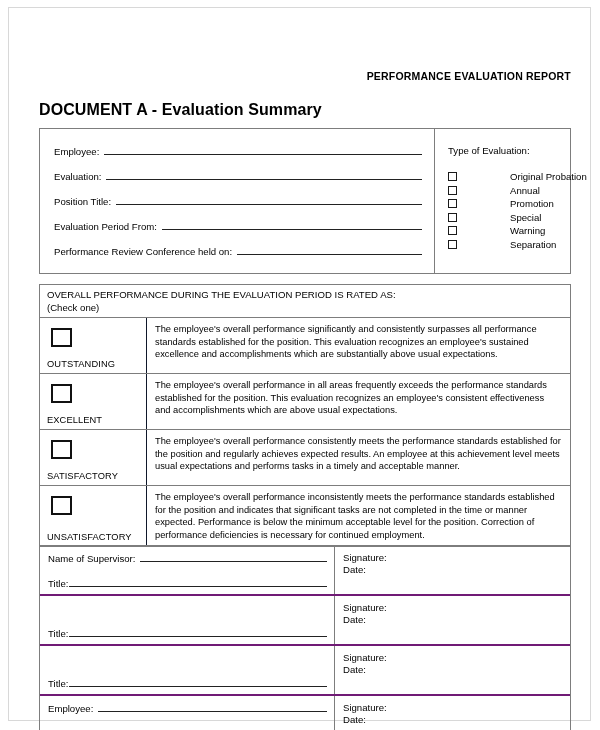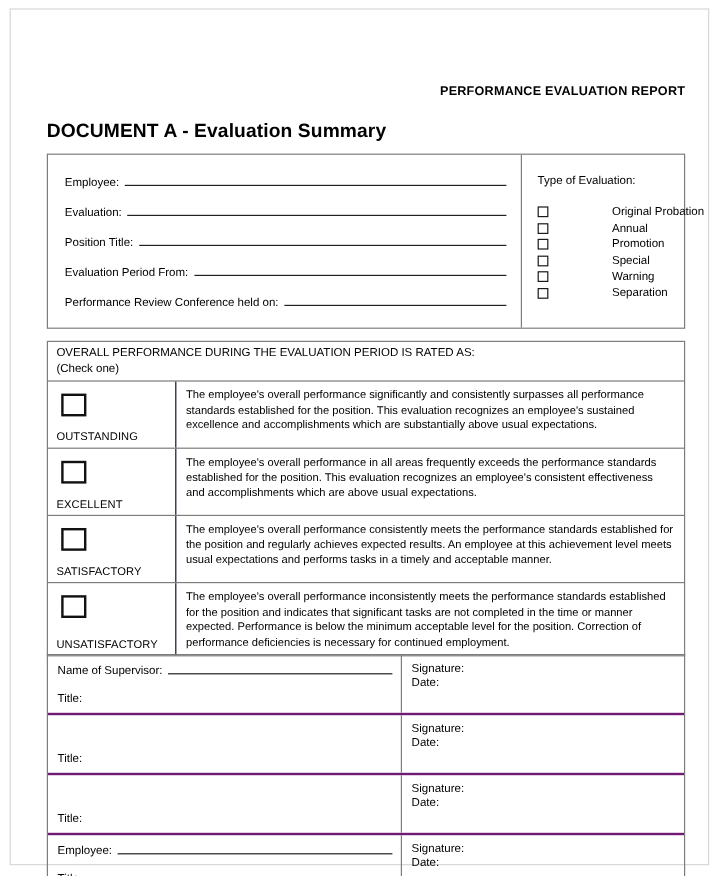--- a/index.html
+++ b/index.html
@@ -228,21 +228,21 @@
     align-items: baseline;
     font-size: 9.6px;
   }
   .sig-field .flabel { white-space: nowrap; padding-right: 5px; }
   .sig-field .fline {
     flex: 1 1 auto;
     border-bottom: 1px solid #222222;
     height: 9px;
   }
   .sig-field.top { top: 6px; }
-  .sig-field.bottom { top: 31px; flex-direction: column; }
+  .sig-field.bottom { top: 31px; }
   .sig-field.bottom .flabel { padding-right: 1px; }
 
   .sig-text {
     position: absolute;
     left: 8px;
     font-size: 9.6px;
   }
   .sig-text.top { top: 6px; }
   .sig-text.bottom { top: 18px; }
 </style>

